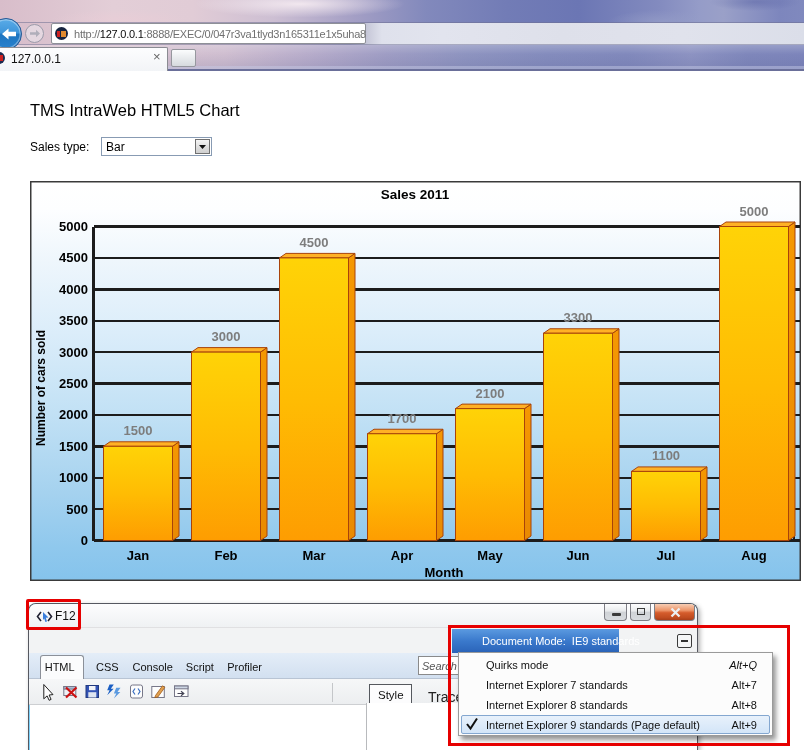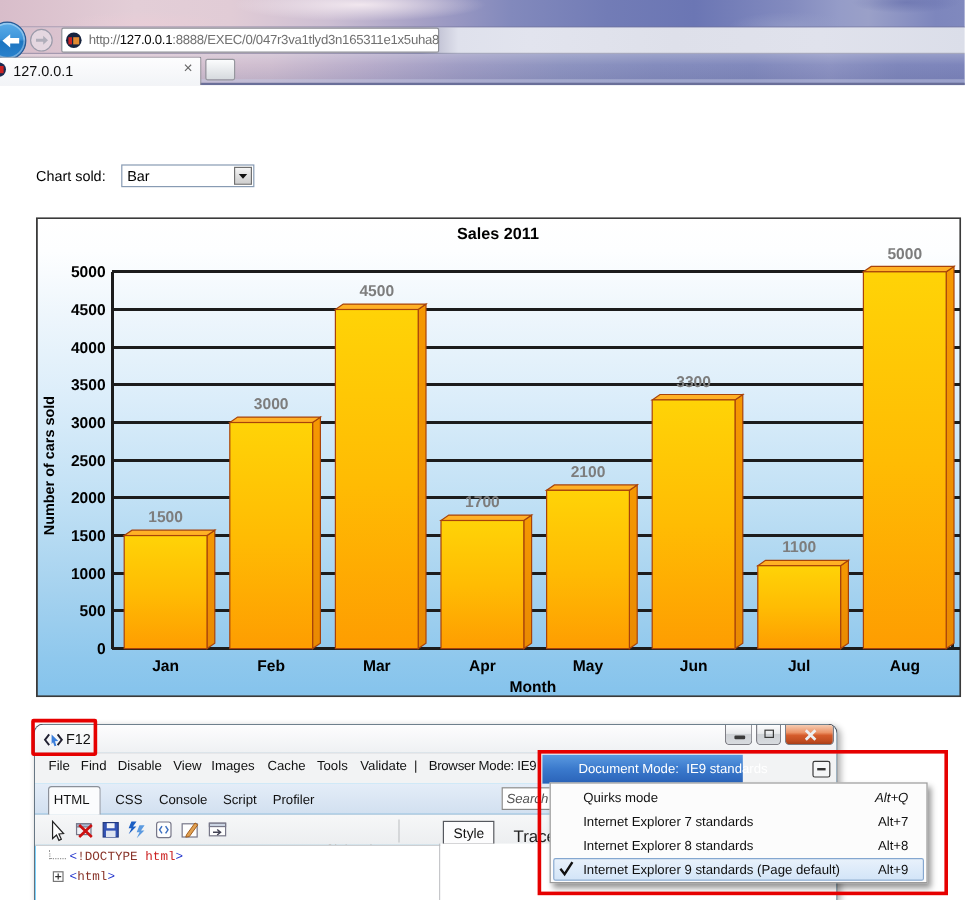--- a/index.html
+++ b/index.html
@@ -60,21 +60,22 @@
   <div class="abs" style="left:0;top:47px;width:168px;height:24px;background:linear-gradient(180deg,#fdfdfe,#f2f4f7);border:1px solid #8a8b92;border-bottom:none;border-left:none;border-radius:0 2px 0 0;"></div>
   <div class="abs" style="left:-7px;top:52px;width:12px;height:12px;border-radius:50%;background:#1a2a50;overflow:hidden;">
     <div class="abs" style="left:7px;top:3px;width:3px;height:6px;background:#c22;"></div>
   </div>
   <div class="abs" style="left:11px;top:52px;font-size:12px;color:#111;">127.0.0.1</div>
   <div class="abs" style="left:153px;top:49px;font-size:13px;color:#666;">×</div>
 
   <div class="abs" style="left:171px;top:49px;width:25px;height:18px;background:linear-gradient(180deg,#fbfcfd,#d6dade);border:1px solid #96979e;border-radius:2px;"></div>
 </div>
 
-<div class="abs" style="left:30px;top:140px;font-size:12px;color:#000;">Chart sold:</div>
+<div class="abs" style="left:30px;top:101px;font-size:16.5px;color:#000;">TMS IntraWeb HTML5 Chart</div>
+<div class="abs" style="left:30px;top:140px;font-size:12px;color:#000;">Sales type:</div>
 
 <div class="abs" style="left:101px;top:137px;width:111px;height:19px;background:#fff;border:1px solid #889bb3;">
   <div class="abs" style="left:4px;top:2px;font-size:12px;color:#000;">Bar</div>
   <div class="abs" style="right:1px;top:1px;width:15px;height:15px;background:linear-gradient(180deg,#f5f5f5,#dcdcdc 60%,#cfcfcf);border:1px solid #707070;"></div>
   <svg class="abs" style="right:1px;top:1px" width="15" height="15" viewBox="0 0 15 15">
         <path d="M4 6 L11 6 L7.5 10 Z" fill="#111"></path>
       </svg>
 </div>
 
 <svg class="abs" style="left:30px;top:181px;" width="771" height="400" viewBox="0 0 771 400">
@@ -191,32 +192,20 @@
   <div class="abs" style="left:601px;top:0;width:21px;height:17px;background:linear-gradient(180deg,#fdfdfe,#e8eaec 45%,#cfd2d6 50%,#d8dbdf);border:1px solid #7e7e85;border-top:none;border-radius:0 0 4px 4px;">
     <div class="abs" style="left:5.5px;top:4px;width:8px;height:7px;border:1.5px solid #3a3a3a;"></div>
   </div>
   <div class="abs" style="left:625px;top:0;width:41px;height:17px;background:linear-gradient(180deg,#f6cdb4 0%,#ec9468 40%,#d55c2c 55%,#c04c20 85%,#a83e18 100%);border:1px solid #7e7e85;border-top:none;border-radius:0 0 4px 4px;">
     <svg class="abs" style="left:0;top:0" width="41" height="17" viewBox="0 0 41 17">
           <path d="M16.5 4.5 L24.5 12.5 M24.5 4.5 L16.5 12.5" stroke="#eceff2" stroke-width="2.3"></path>
         </svg>
   </div>
 
   <div class="abs" style="left:0;top:23px;width:670px;height:26px;background:#f2f3f4;border-top:1px solid #e0e0e2;"></div>
-  <div class="abs" id="menuitems" style="left:0;top:29px;height:16px;width:670px;font-size:11px;color:#111;">
-    <div style="position:absolute;left:11.5px;top:0;">File</div>
-    <div style="position:absolute;left:38.400000000000006px;top:0;">Find</div>
-    <div style="position:absolute;left:69.2px;top:0;">Disable</div>
-    <div style="position:absolute;left:115.4px;top:0;">View</div>
-    <div style="position:absolute;left:147.1px;top:0;">Images</div>
-    <div style="position:absolute;left:193.9px;top:0;">Cache</div>
-    <div style="position:absolute;left:235.10000000000002px;top:0;">Tools</div>
-    <div style="position:absolute;left:271.2px;top:0;">Validate</div>
-    <div style="position:absolute;left:316px;top:0;">|</div>
-    <div style="position:absolute;left:328.2px;top:0;letter-spacing:-0.22px;">Browser Mode: IE9</div>
-  </div>
 
   <div class="abs" style="left:0;top:49px;width:670px;height:26px;background:linear-gradient(180deg,#e4edf8,#d2e0f0);border-bottom:1px solid #b8c4d4;"></div>
   <div class="abs" style="left:11px;top:51px;width:44px;height:24px;background:#fbfcfd;border:1px solid #8b9099;border-bottom:none;border-radius:3px 3px 0 0;"></div>
   <div class="abs" id="tabitems" style="left:0;top:57px;height:16px;width:670px;font-size:11px;color:#111;">
     <div style="position:absolute;left:15.700000000000003px;top:0;">HTML</div>
     <div style="position:absolute;left:67.1px;top:0;">CSS</div>
     <div style="position:absolute;left:103.5px;top:0;">Console</div>
     <div style="position:absolute;left:156.8px;top:0;">Script</div>
     <div style="position:absolute;left:198.2px;top:0;">Profiler</div>
     <div style="position:absolute;left:244.10000000000002px;top:0;margin-top:40px;">Network</div>
@@ -256,29 +245,20 @@
   </svg>
 
   <div class="abs" style="left:340px;top:80px;width:43px;height:20px;background:#fcfcfd;border:1px solid #55585e;"></div>
   <div class="abs" style="left:349px;top:85px;font-size:11.5px;color:#111;">Style</div>
   <div class="abs" style="left:399px;top:85px;font-size:14px;color:#222;">Trace</div>
 
   <div class="abs" style="left:1px;top:101px;width:667px;height:45px;background:#fff;"></div>
   <div class="abs" style="left:337px;top:99px;width:1px;height:47px;background:#b8babd;"></div>
   <div class="abs" style="left:338px;top:99px;width:330px;height:47px;background:#fff;"></div>
 
-  <div class="abs" style="left:0;top:101px;width:337px;height:46px;font-family:'Liberation Mono',monospace;font-size:10.5px;white-space:pre;">
-    <div class="abs" style="left:12px;top:3px;width:14px;height:8px;border-left:1px dotted #999;border-bottom:1px dotted #999;"></div>
-    <div class="abs" style="left:29px;top:4px;"><span style="color:#2233cc;">&lt;</span><span style="color:#883328;">!DOCTYPE</span> <span style="color:#cc2222;">html</span><span style="color:#2233cc;">&gt;</span></div>
-    <div class="abs" style="left:15px;top:21px;width:9px;height:9px;border:1px solid #777;background:#fff;"></div>
-    <svg class="abs" style="left:15px;top:21px" width="9" height="9" viewBox="0 0 9 9">
-          <path d="M2 4.5 L7 4.5 M4.5 2 L4.5 7" stroke="#333" stroke-width="1"></path>
-        </svg>
-    <div class="abs" style="left:29px;top:20px;"><span style="color:#2233cc;">&lt;</span><span style="color:#883328;">html</span><span style="color:#2233cc;">&gt;</span></div>
-  </div>
 </div>
 
 <div class="abs" style="left:452px;top:629px;width:167px;height:24px;background:linear-gradient(180deg,#5b9ae0,#3a79cc 50%,#2a63b8);">
   <div class="abs" style="left:6px;top:6px;font-size:11px;color:#fff;white-space:nowrap;margin-left:24px;">Document Mode:&nbsp; IE9 standards</div>
 </div>
 <div class="abs" style="left:677px;top:634px;width:15px;height:14px;border:1.5px solid #3a3a3a;border-radius:2px;background:#f5f6f7;">
   <div class="abs" style="left:2.5px;top:4.5px;width:7px;height:2.5px;background:#333;"></div>
 </div>
 <div class="abs" id="dropdown" style="left:458px;top:652px;width:315px;height:84px;background:#fcfcfc;border:1px solid #9a9a9a;box-shadow:3px 4px 5px rgba(0,0,0,.42);font-size:11px;color:#111;">
   <div class="abs" style="left:27px;top:6px;">Quirks mode</div>

